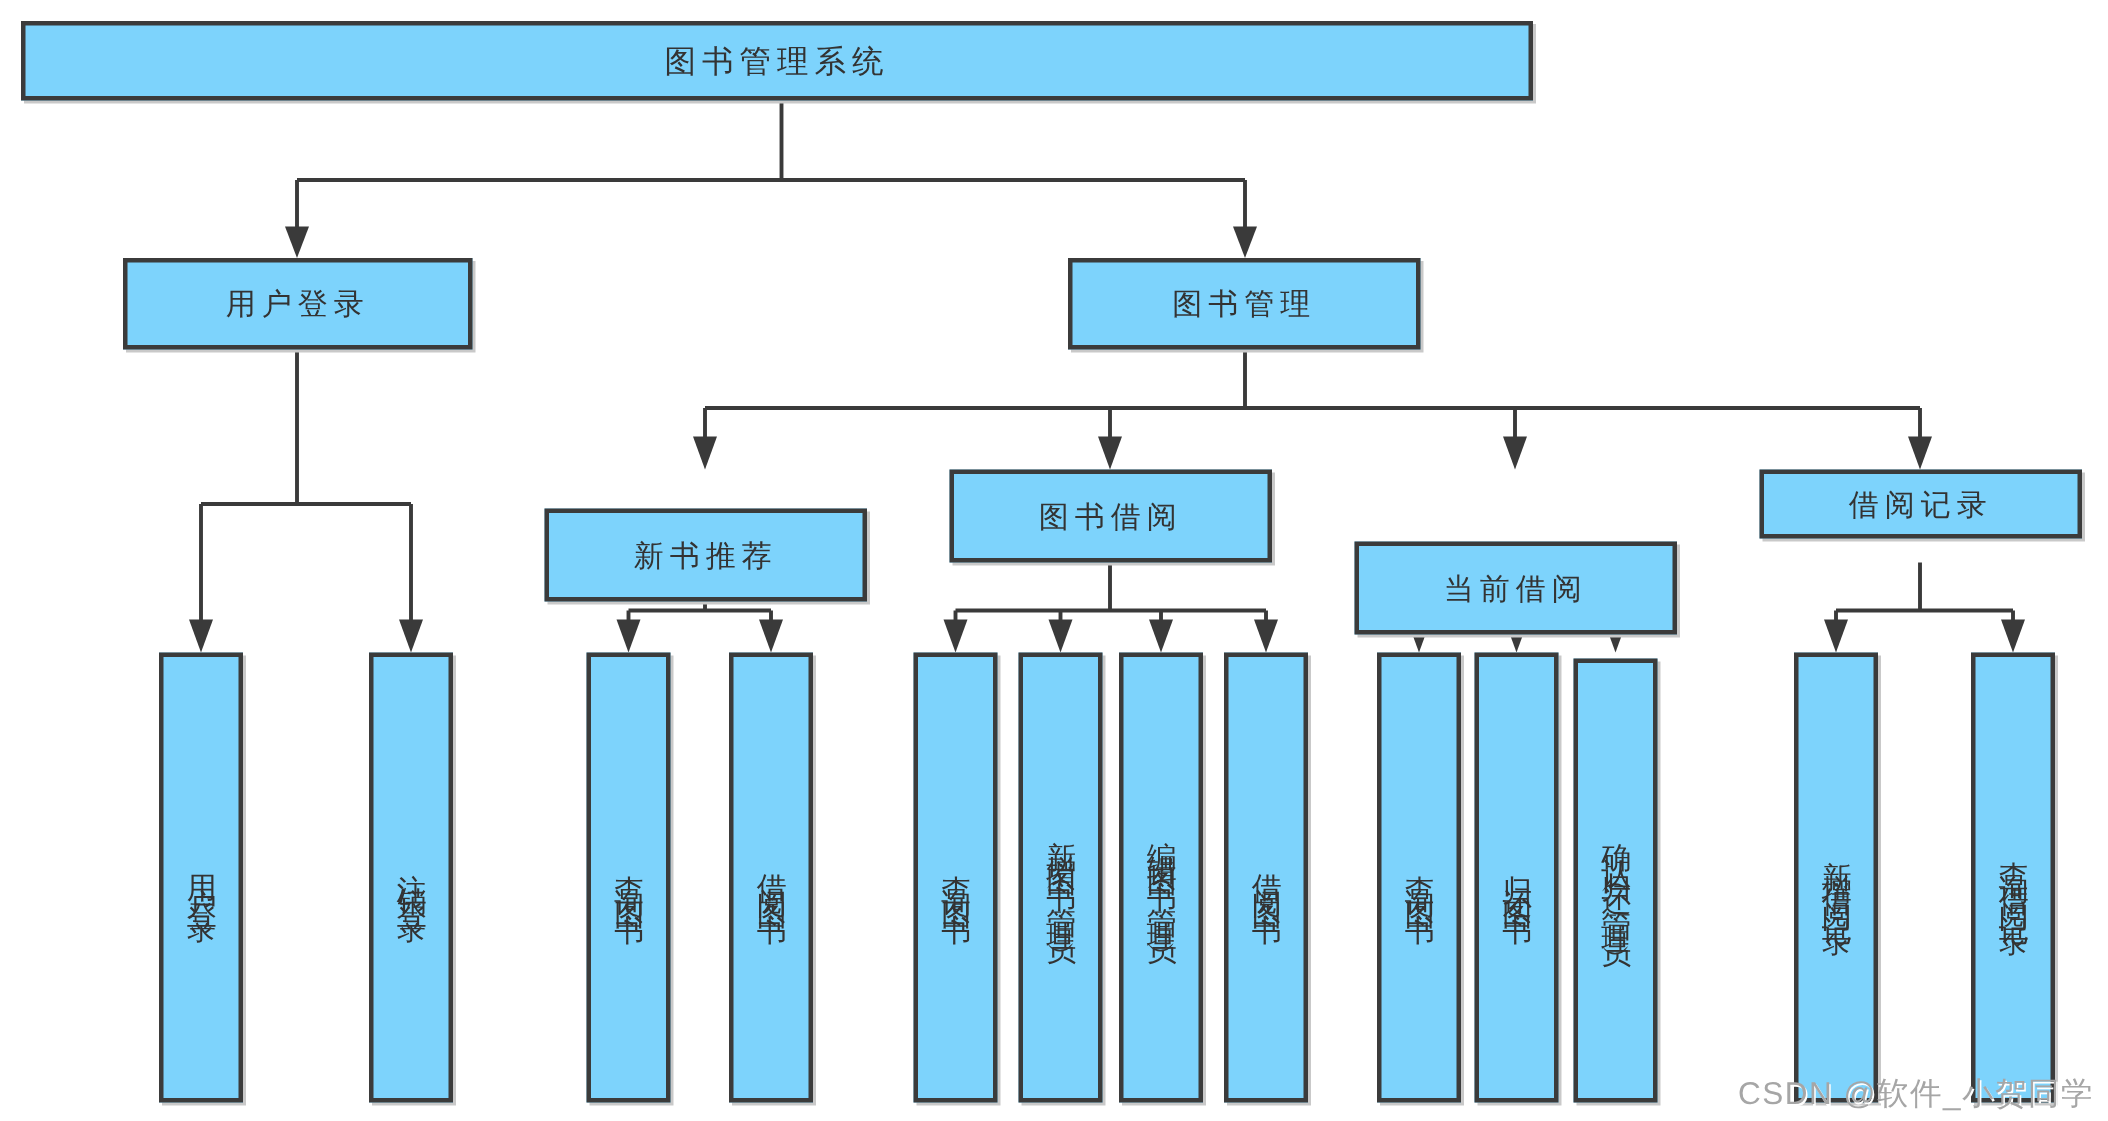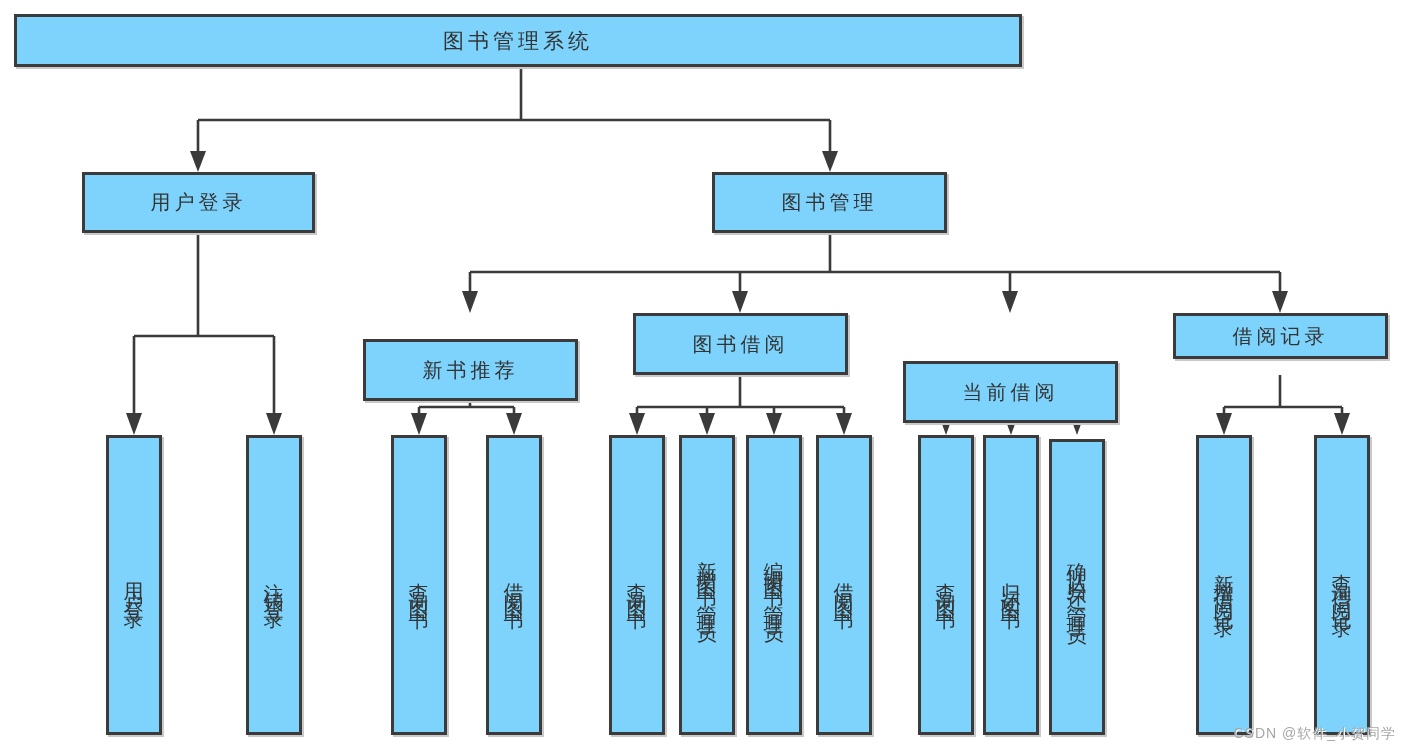--- a/index.html
+++ b/index.html
@@ -47,21 +47,21 @@
     text-orientation: mixed;
     letter-spacing: 9px;
     font-size: 20px;
     line-height: 1;
     white-space: nowrap;
   }
   .watermark {
     position: absolute;
     right: 9px;
     bottom: 4px;
-    font-size: 14px;
+    font-size: 21px;
     color: #a6a6a6;
     letter-spacing: 1px;
     text-shadow: 1px 1px 0 #ffffff;
     z-index: 5;
   }
 </style>
 </head>
 <body>
 
 <div class="stage">

